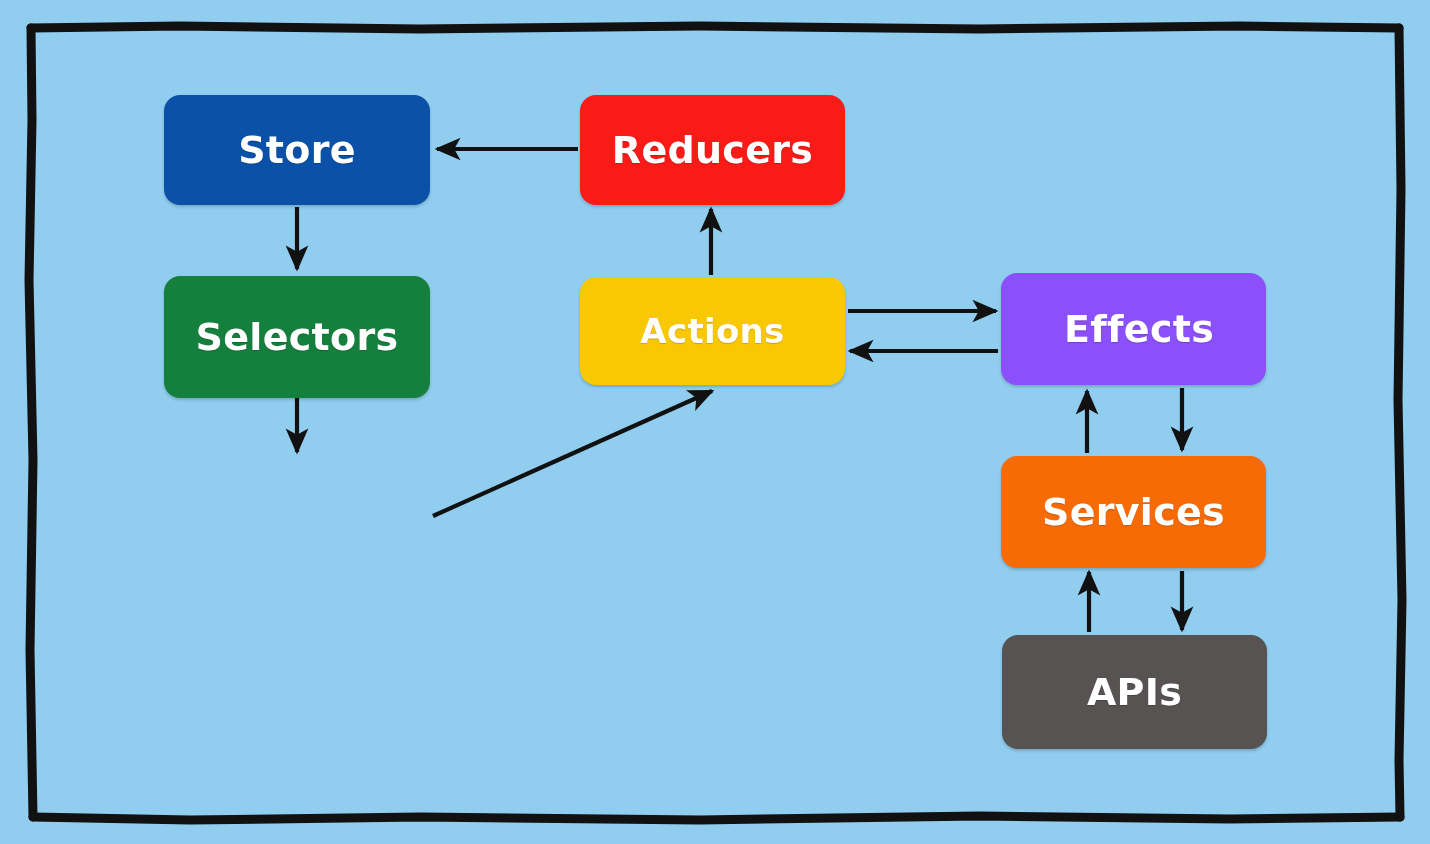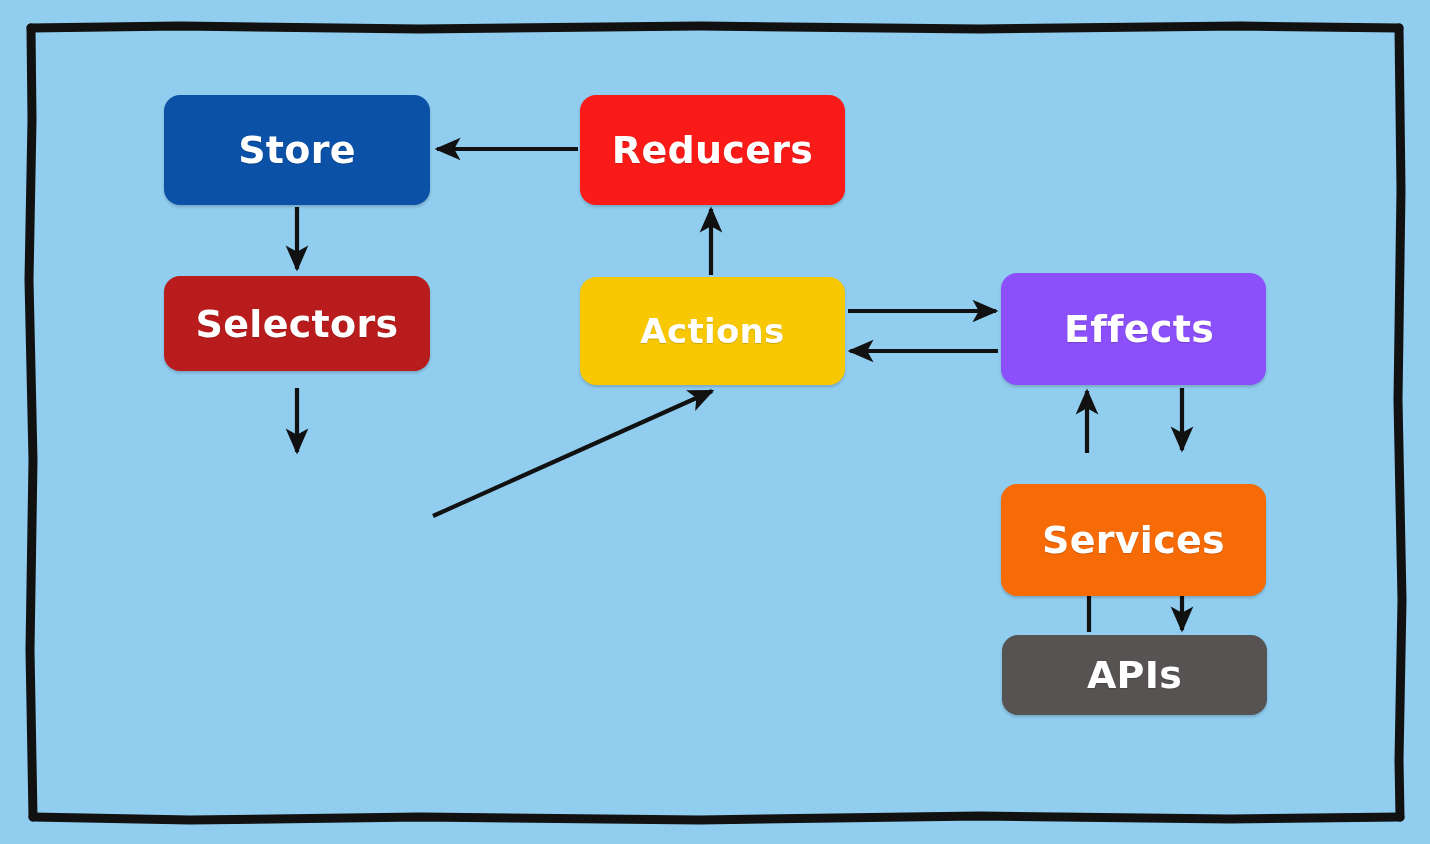--- a/index.html
+++ b/index.html
@@ -78,29 +78,29 @@
       <line x1="1089" y1="632" x2="1089" y2="572" stroke="#111111"></line>
     </g>
   </svg>
 
   <div class="node" style="left: 580px; top: 95px; width: 265px; height: 110px; background: rgb(250, 26, 23); color: rgb(255, 255, 255);">
     <span class="node-label" style="font-size: 38px;">Reducers</span>
   </div>
   <div class="node" style="left: 164px; top: 95px; width: 266px; height: 110px; background: rgb(11, 81, 168); color: rgb(255, 255, 255);">
     <span class="node-label" style="font-size: 38px;">Store</span>
   </div>
-  <div class="node" style="left: 164px; top: 276px; width: 266px; height: 95px; background: #b91c1c; color: rgb(255, 255, 255);">
+  <div class="node" style="left: 164px; top: 276px; width: 266px; height: 122px; background: #15803d; color: rgb(255, 255, 255);">
     <span class="node-label" style="font-size: 38px;">Selectors</span>
   </div>
   <div class="node" style="left: 580px; top: 277px; width: 265px; height: 108px; background: rgb(248, 200, 3); color: rgb(255, 255, 255);">
     <span class="node-label" style="font-size: 34px;">Actions</span>
   </div>
   <div class="node" style="left: 1001px; top: 273px; width: 265px; height: 112px; background: rgb(140, 79, 252); color: rgb(255, 255, 255);">
     <span class="node-label" style="font-size: 38px; margin-left: 11px;">Effects</span>
   </div>
-  <div class="node" style="left: 1001px; top: 456px; width: 265px; height: 112px; background: rgb(247, 107, 7); color: rgb(255, 255, 255); margin-top: 28px;">
+  <div class="node" style="left: 1001px; top: 456px; width: 265px; height: 112px; background: rgb(247, 107, 7); color: rgb(255, 255, 255);">
     <span class="node-label" style="font-size: 38px;">Services</span>
   </div>
-  <div class="node" style="left: 1002px; top: 635px; width: 265px; height: 80px; background: rgb(86, 83, 82); color: rgb(255, 255, 255);">
+  <div class="node" style="left: 1002px; top: 635px; width: 265px; height: 114px; background: rgb(86, 83, 82); color: rgb(255, 255, 255);">
     <span class="node-label" style="font-size: 38px;">APIs</span>
   </div>
 
 </div>
 
 </body></html>

